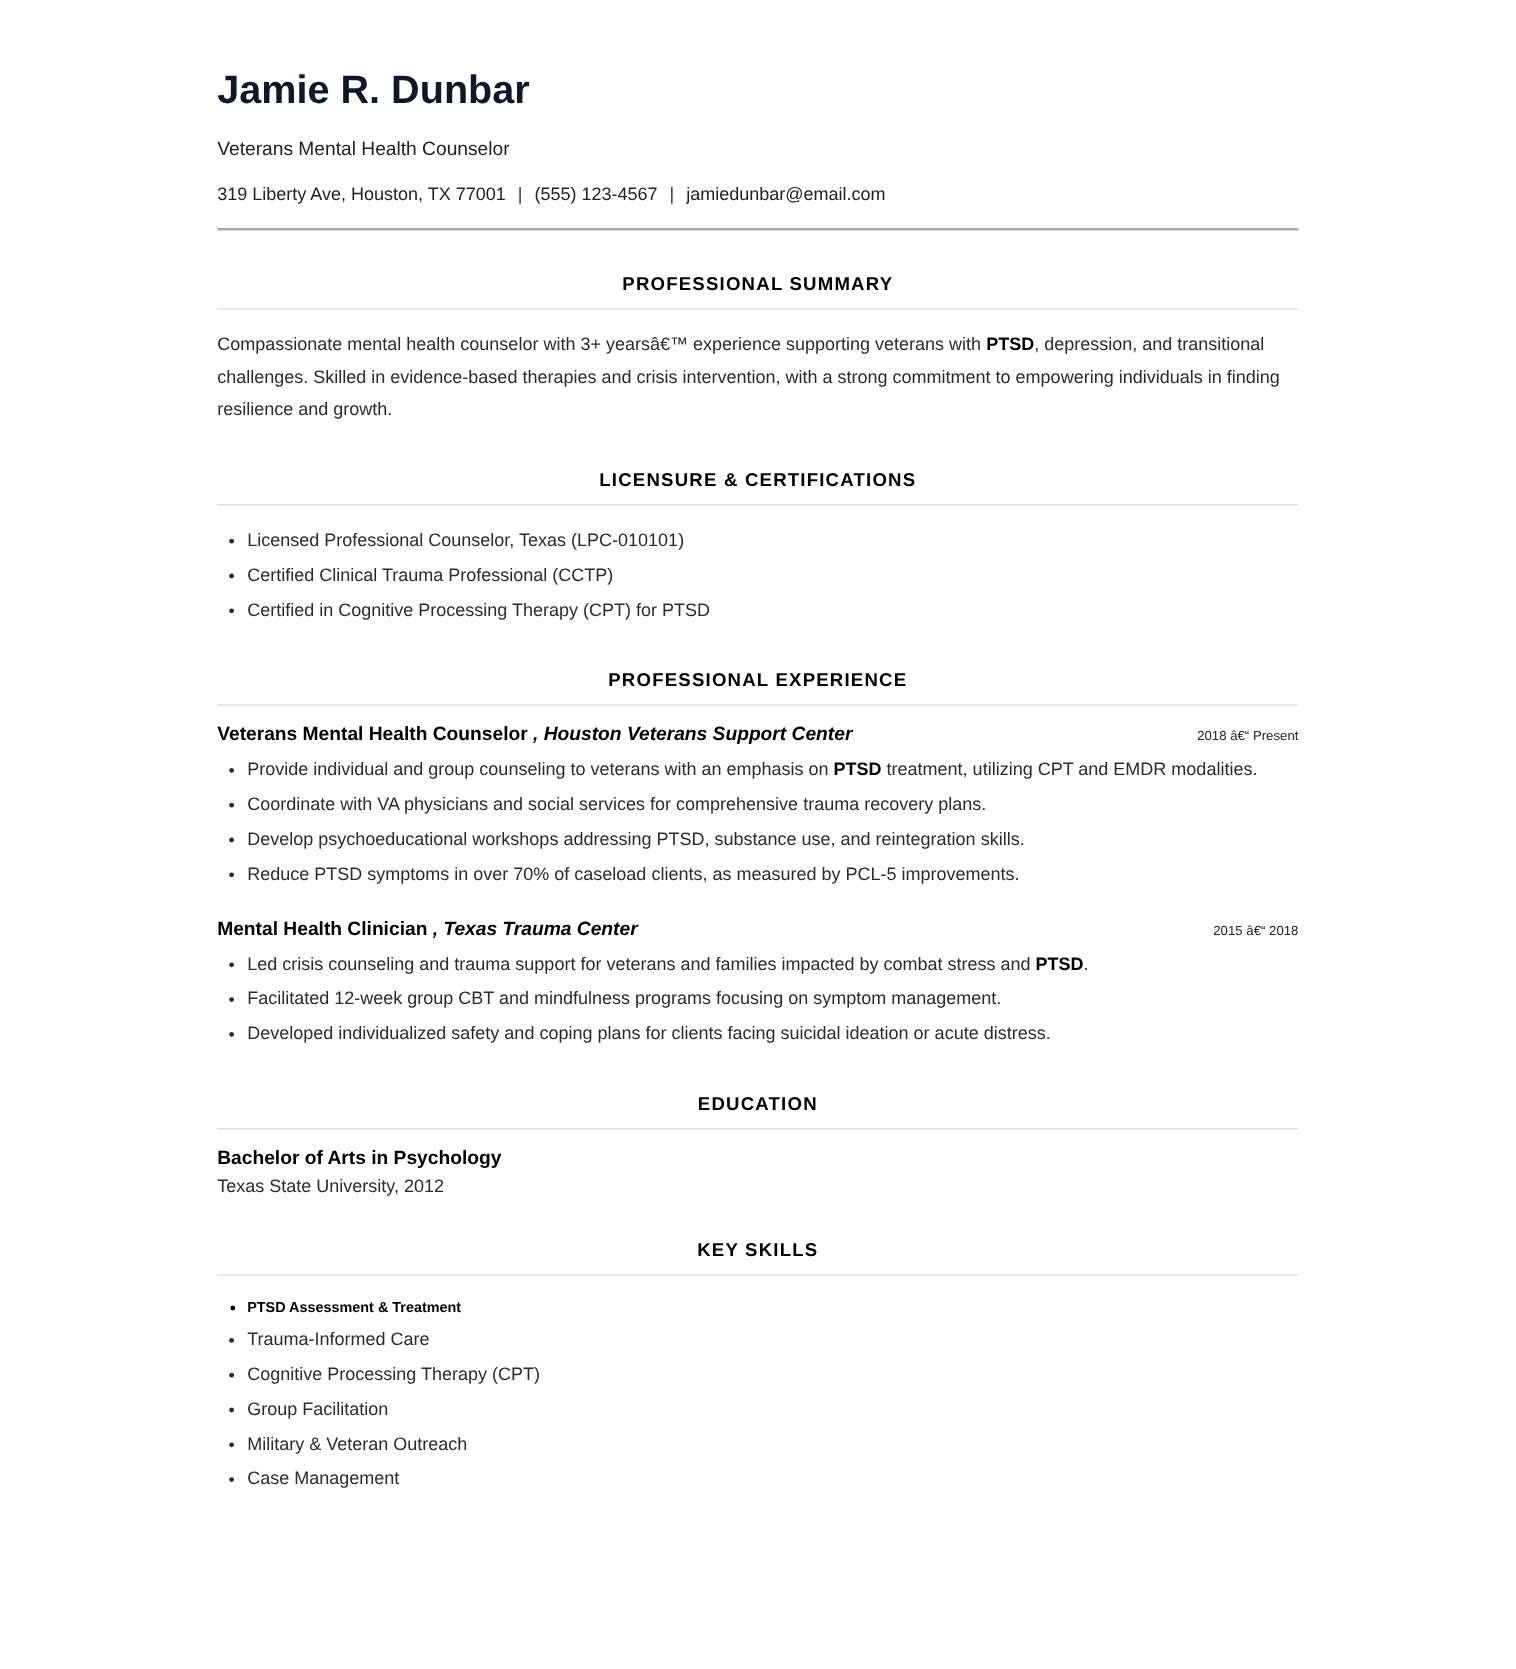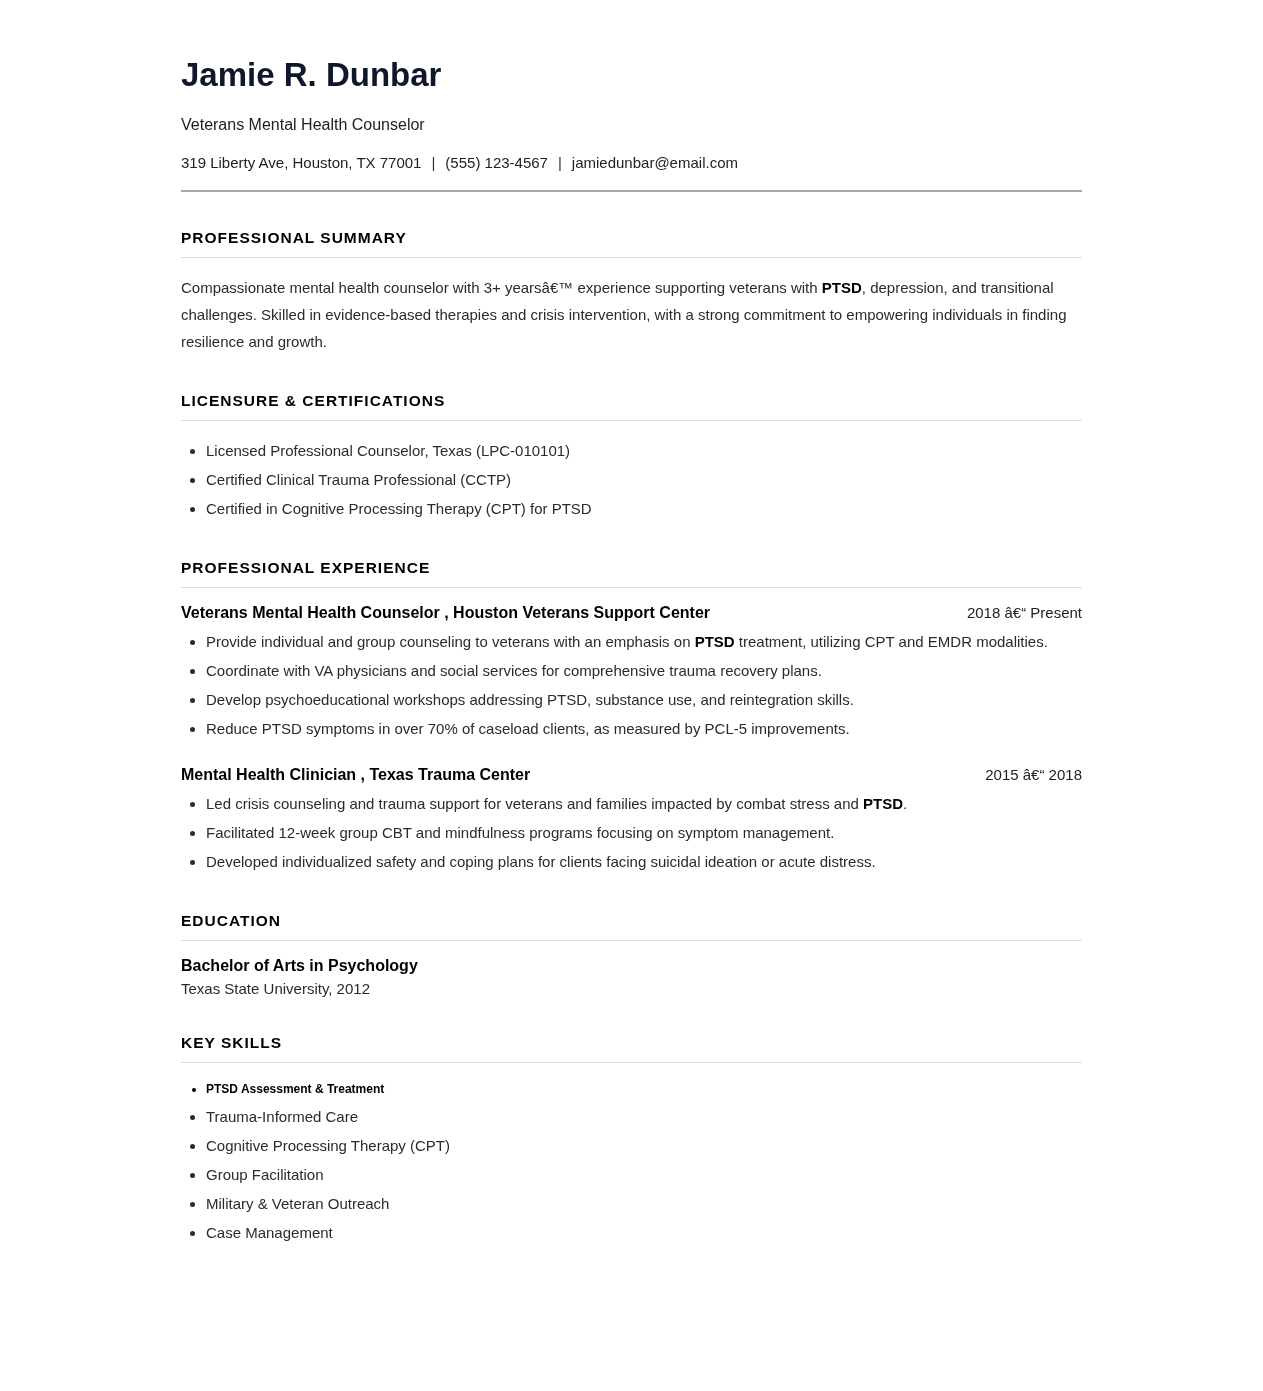--- a/index.html
+++ b/index.html
@@ -43,20 +43,21 @@
   }
   
   h2.section-heading {
     font-size: 15.5px;
     font-weight: bold;
     letter-spacing: 1px;
     color: #000000;
     margin: 37px 0 16px 0;
     padding-bottom: 10px;
     border-bottom: 1px solid #dddddd;
+    text-align: center;
   }
   p.body-text {
     font-size: 15px;
     line-height: 1.8;
     margin: 0;
     color: #2b2b2b;
   }
   p.body-text strong, li strong { color: #000000; }
   ul.bullet-list {
     list-style: disc;
@@ -77,23 +78,23 @@
     justify-content: space-between;
     align-items: baseline;
     margin: 2px 0 6px 0;
   }
   .job-head h3 {
     margin: 0;
     font-size: 16px;
     font-weight: bold;
     color: #000000;
   }
-  .job-company { font-weight: bold; }
+  .job-company { font-style: italic; font-weight: bold; }
   .job-dates {
-    font-size: 15px;
+    font-size: 11px;
     font-weight: normal;
     color: #222222;
     white-space: nowrap;
   }
   
   .degree-name {
     font-size: 16px;
     font-weight: bold;
     color: #000000;
     margin: 2px 0 5px 0;

